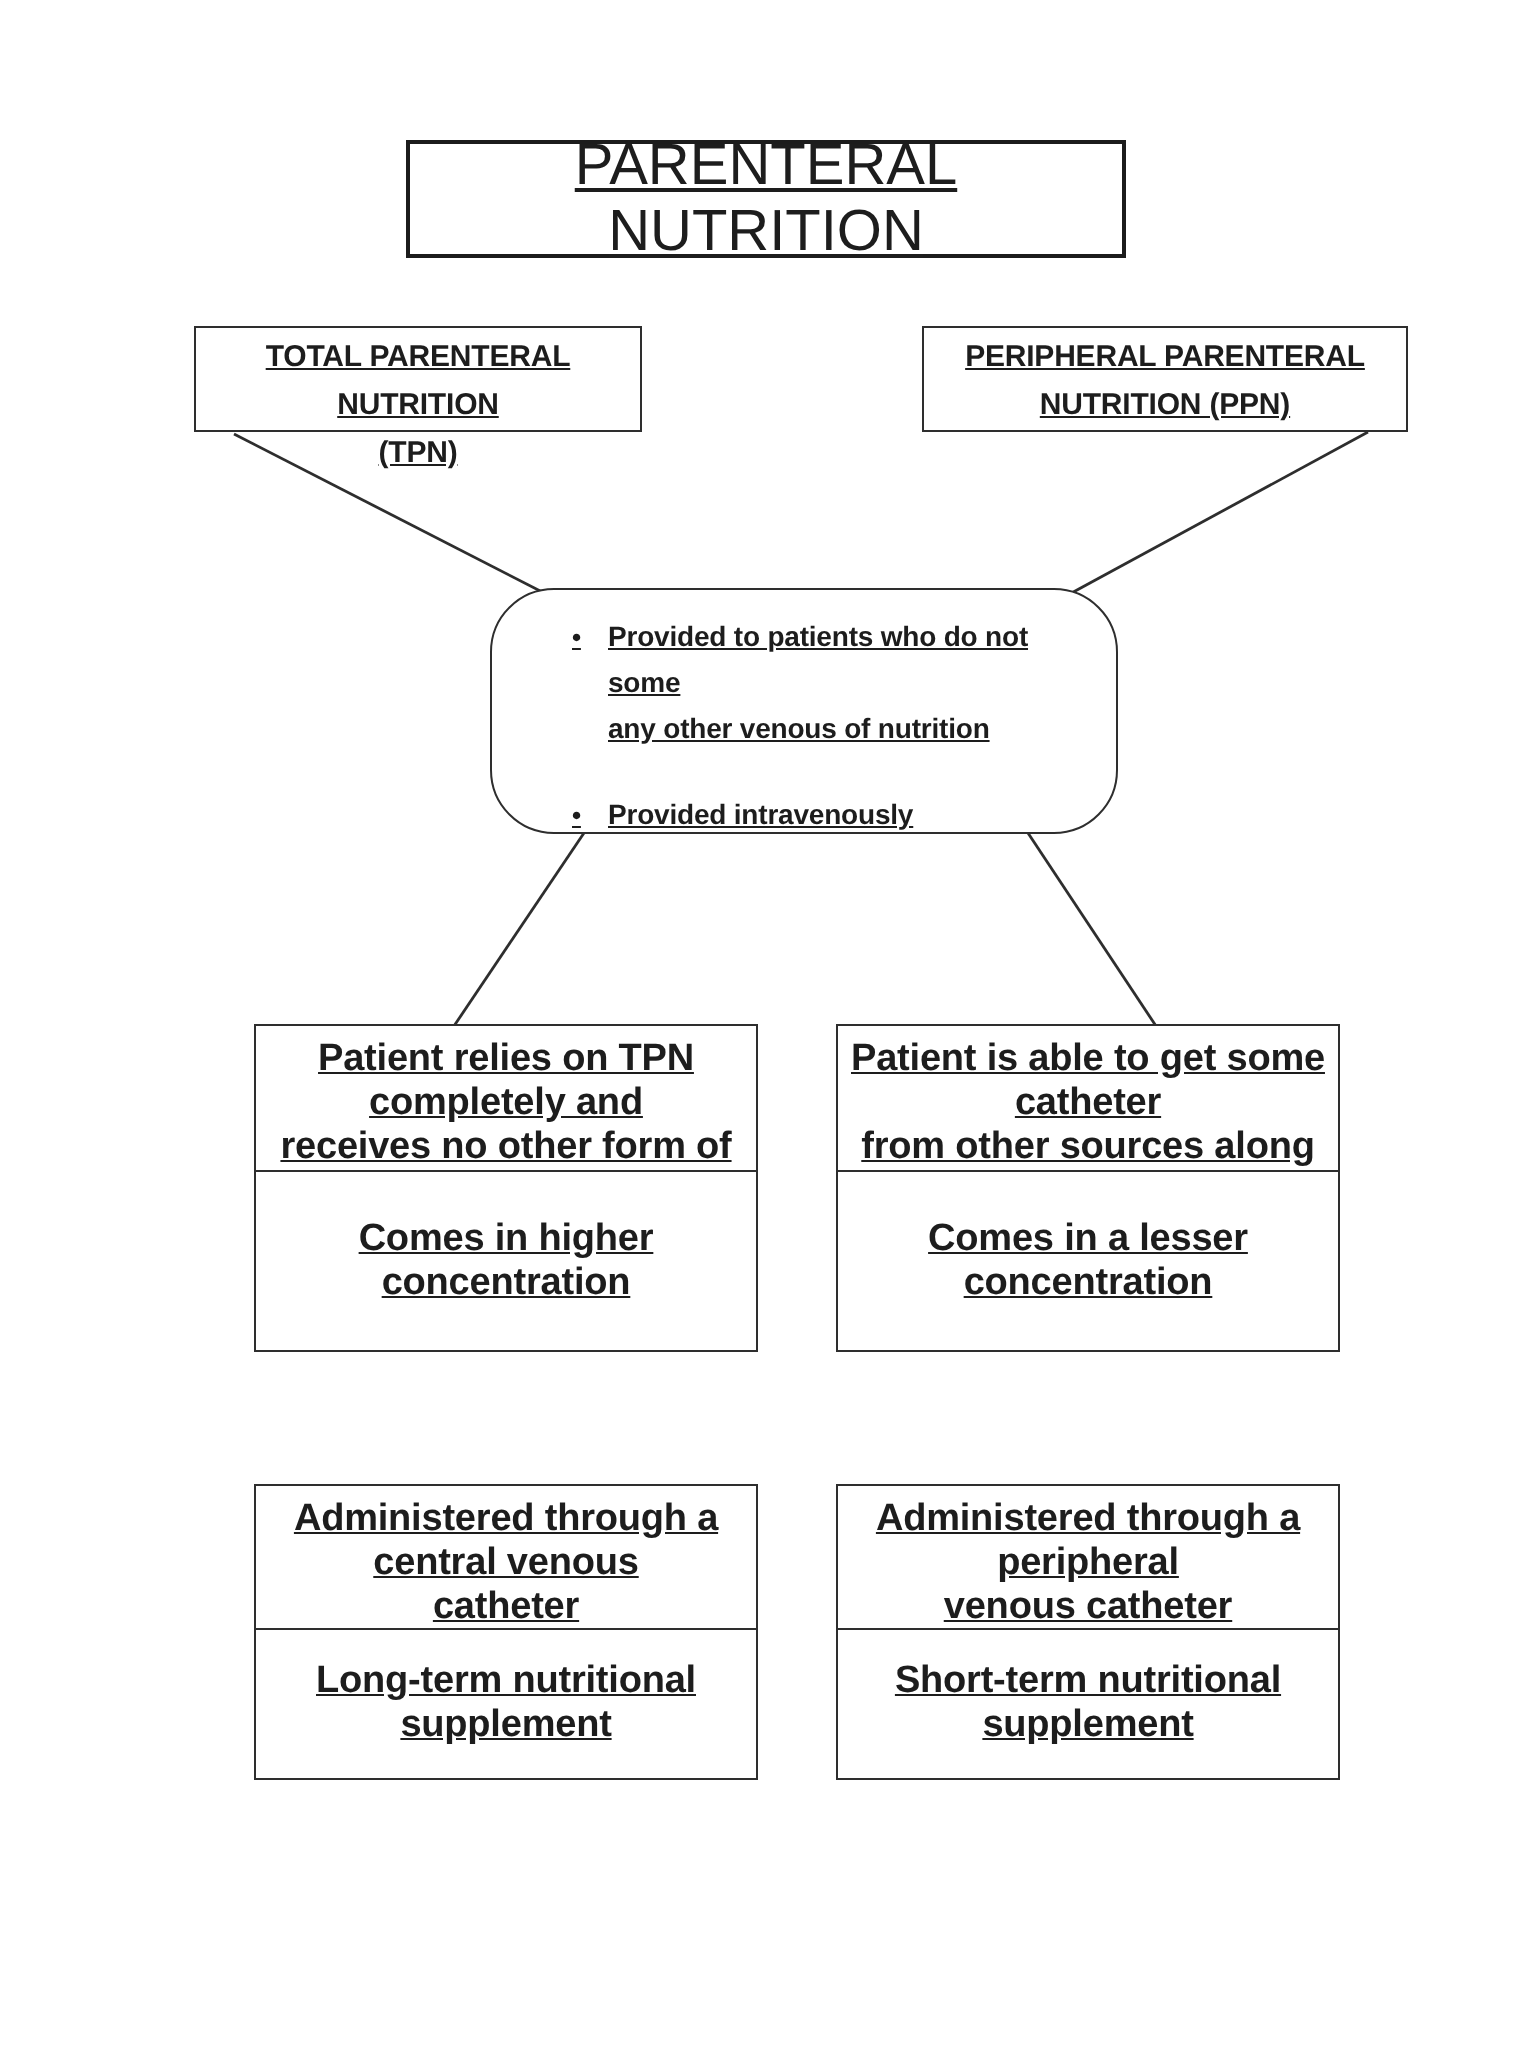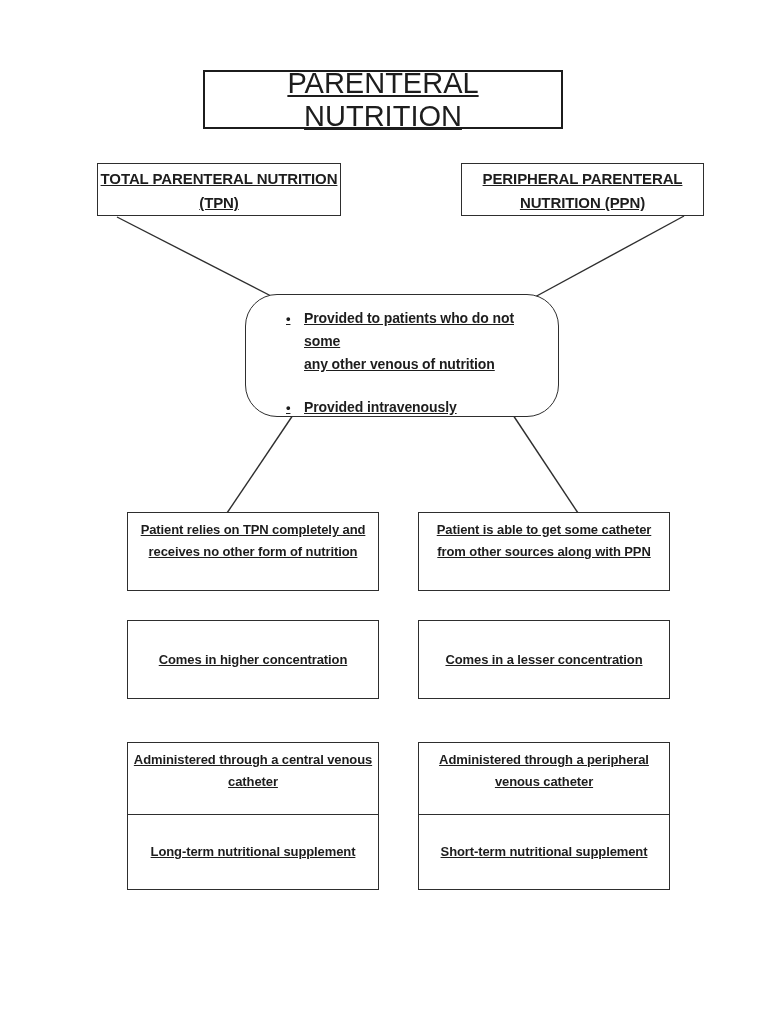--- a/index.html
+++ b/index.html
@@ -14,38 +14,38 @@
     position:absolute; background:#ffffff; border:1.5px solid #2e2e2e;
     box-sizing:border-box; text-align:center; font-weight:600;
     display:flex; flex-direction:column; letter-spacing:-0.1px;text-decoration:underline;
   }
   .title-box {
     left:203px; top:70px; width:360px; height:59px;
     border:2px solid #1c1c1c; font-size:29px; font-weight:500;
     justify-content:center; letter-spacing:0;
   }
   .hdr { font-size:15px; line-height:24px; padding-top:3px; justify-content:flex-start; }
-  .hdr-tpn { left:97px;  top:163px; width:244px; height:53px; }
+  .hdr-tpn { left:97px;  top:163px; width:224px; height:53px; }
   .hdr-ppn { left:461px; top:163px; width:243px; height:53px; }
 
   .shared {
     left:245px; top:294px; width:314px; height:123px;
     border-radius:32px; text-align:left; padding:12px 10px 0 40px;
     font-size:14px; line-height:23px;
   }
   .bullet-row { display:flex; align-items:flex-start; }
   .bullet-row + .bullet-row { margin-top:20px; }
   .bullet-mark { width:18px; flex:0 0 18px; font-size:13px; }
   .bullet-lines { flex:1; }
 
-  .cbox { font-size:13px; line-height:22px; }
+  .cbox { font-size:19px; line-height:22px; }
   .col-l { left:127px; width:252px; }
   .col-r { left:418px; width:252px; }
   .row1 { top:512px; height:79px; }
-  .row2 { top:620px; height:79px; }
+  .row2 { top:585px; height:91px; }
   .row3 { top:711px; height:79px;margin-top:31px; }
   .row4 { top:814px; height:76px; }
   .v-top    { justify-content:flex-start; padding-top:6px; }
   .v-center { justify-content:center; }
 </style>
 </head>
 <body>
 
 <div class="page">
 

